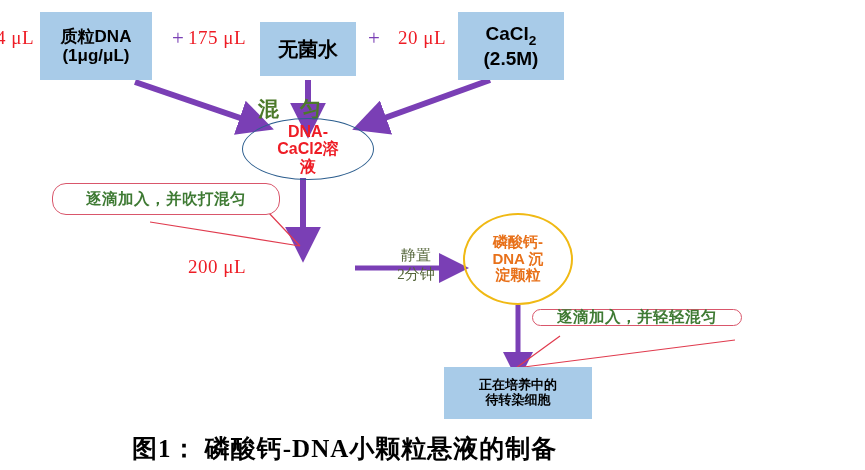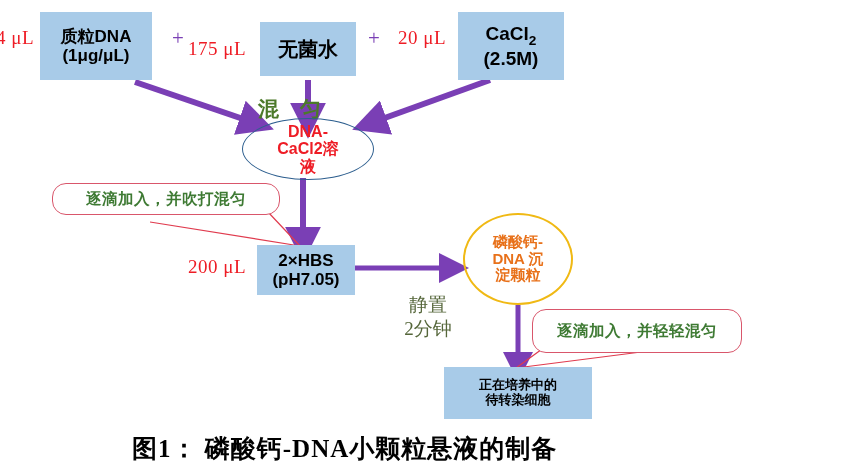--- a/index.html
+++ b/index.html
@@ -148,21 +148,21 @@
     <line x1="518" y1="305" x2="518" y2="368" stroke="#7a3fb5" stroke-width="5" marker-end="url(#arrowPurple)"></line>
 
     <path d="M150 222 L300 246 M268 212 L300 246" stroke="#e03b4e" stroke-width="1.2" fill="none"></path>
 
     <path d="M735 340 L516 368 M560 336 L516 368" stroke="#e03b4e" stroke-width="1.2" fill="none"></path>
   </svg>
 
   <div class="vol" style="left:-4px; top:27px;">4 μL</div>
 
   <div class="plus" style="left:172px; top:26px;">+</div>
-  <div class="vol" style="left:188px; top:27px;margin-top:11px;">175 μL</div>
+  <div class="vol" style="left:188px; top:27px;">175 μL</div>
 
   <div class="plus" style="left:368px; top:26px;">+</div>
   <div class="vol" style="left:398px; top:27px;">20 μL</div>
 
   <div class="node box" id="box-plasmid-dna" style="left:40px; top:12px; width:112px; height:68px; font-size:17px;">
     <span class="ln">质粒DNA</span>
     <span class="ln">(1μg/μL)</span>
   </div>
 
   <div class="node box" id="box-sterile-water" style="left:260px; top:22px; width:96px; height:54px; font-size:20px;">
@@ -179,37 +179,33 @@
   <div class="ellipse-node" id="ellipse-dna-cacl2" style="left:242px; top:118px; width:132px; height:62px;">
     <span class="ln">DNA-</span>
     <span class="ln">CaCl2溶</span>
     <span class="ln">液</span>
   </div>
 
   <div class="callout" style="left:52px; top:183px; width:228px; height:32px;">逐滴加入，并吹打混匀</div>
 
   <div class="vol" style="left:188px; top:256px;">200 μL</div>
 
-  <div class="node box" id="box-hbs" style="left:257px; top:245px; width:98px; height:50px; font-size:17px;">
-    <span class="ln">2×HBS</span>
-    <span class="ln">(pH7.05)</span>
-  </div>
-
-  <div class="olive-label" style="left:395px; top:246px; width:66px; font-size:19px;margin-top:47px;">
+
+  <div class="olive-label" style="left:383px; top:246px; width:66px; font-size:15px;">
     <span class="ln">静置</span>
     <span class="ln">2分钟</span>
   </div>
 
   <div class="ellipse-node" id="ellipse-precipitate" style="left:463px; top:213px; width:110px; height:92px;">
     <span class="ln">磷酸钙-</span>
     <span class="ln">DNA 沉</span>
     <span class="ln">淀颗粒</span>
   </div>
 
-  <div class="callout" style="left:532px; top:309px; width:210px; height:44px;">逐滴加入，并轻轻混匀</div>
+  <div class="callout" style="left:532px; top:309px; width:210px; height:17px;">逐滴加入，并轻轻混匀</div>
 
   <div class="node box" id="box-cells" style="left:444px; top:367px; width:148px; height:52px; font-size:13px;">
     <span class="ln">正在培养中的</span>
     <span class="ln">待转染细胞</span>
   </div>
 
   <div class="caption" style="left:92px; top:432px;margin-left:40px;">图1： 磷酸钙-DNA小颗粒悬液的制备</div>
 
 </div>
 

